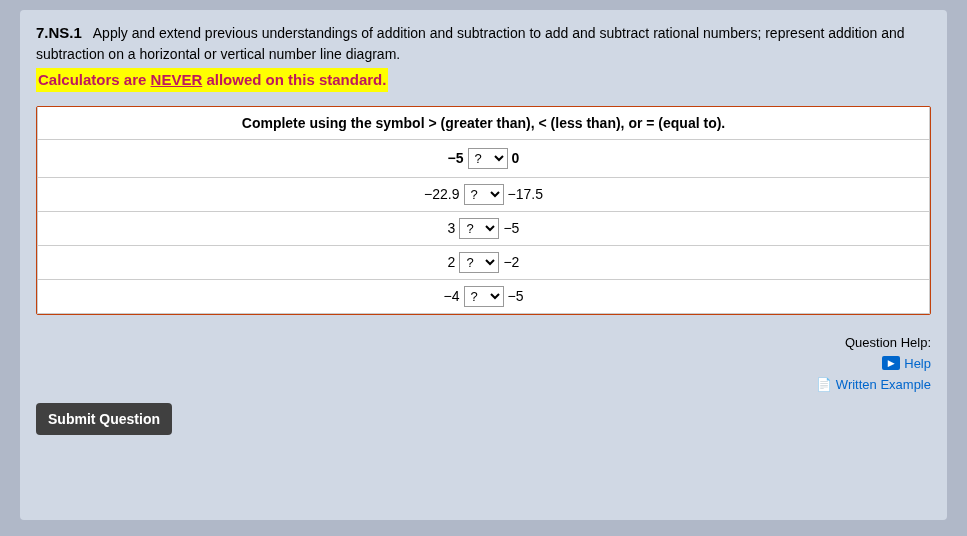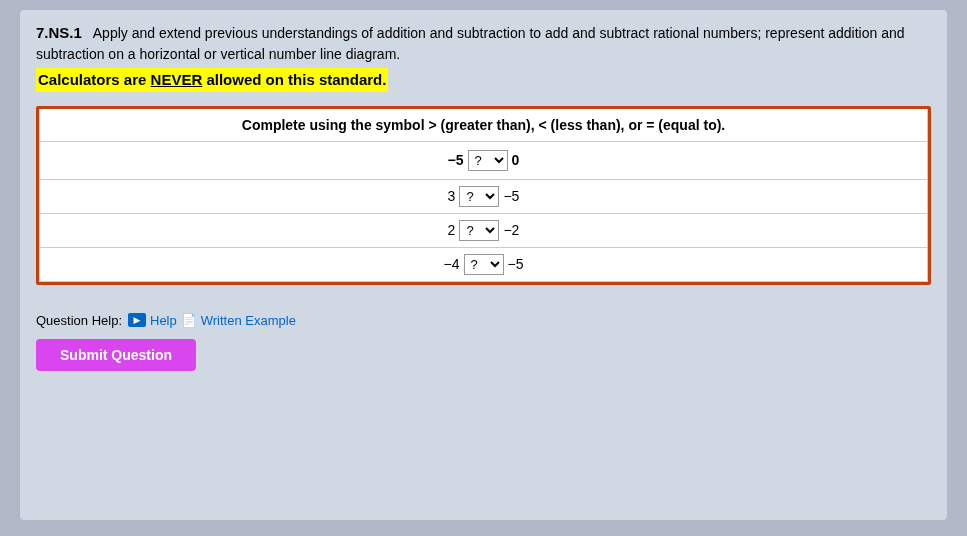--- a/index.html
+++ b/index.html
@@ -26,33 +26,33 @@
       line-height: 1.45;
       color: #000;
       font-size: 14px;
     }
     .standard-code {
       font-weight: bold;
       font-size: 15px;
     }
     .calculator-notice {
       background: #ffff00;
-      color: #000000;
+      color: #be185d;
       font-weight: bold;
       font-size: 15px;
       display: inline-block;
       padding: 1px 2px;
       margin-top: 4px;
     }
     .calculator-notice .underline {
       text-decoration: underline;
     }
     .question-box {
       background: #fff;
-      border: 3px solid #c2410c;
+      border: 1px solid #c2410c;
       margin-top: 14px;
       padding: 0;
       border-radius: 2px;
     }
     .question-box table {
       width: 100%;
       border-collapse: collapse;
     }
     .question-box table td {
       border: 1px solid #ccc;
@@ -76,26 +76,27 @@
       min-width: 40px;
     }
     .row-content {
       display: flex;
       align-items: center;
       justify-content: center;
       gap: 4px;
       font-size: 14px;
     }
     .question-help {
-      margin-top: 28px;
+      margin-top: 20px;
       font-size: 13px;
       color: #000;
       display: flex;
-      align-items: flex-start;
+      align-items: flex-end;
       gap: 6px;
+      flex-direction: column;
     }
     .help-label {
       font-weight: normal;
     }
     .video-btn {
       display: inline-flex;
       align-items: center;
       gap: 4px;
       color: #0066cc;
       cursor: pointer;
@@ -124,24 +125,24 @@
     .doc-icon {
       width: 14px;
       height: 16px;
       display: inline-flex;
       align-items: center;
       justify-content: center;
       color: #0066cc;
       font-size: 13px;
     }
     .submit-btn {
-      background: #d946ef;
+      background: #404040;
       color: #fff;
       border: none;
-      padding: 8px 24px;
+      padding: 8px 12px;
       font-size: 14px;
       border-radius: 4px;
       cursor: pointer;
       margin-top: 10px;
       font-weight: bold;
     }
   </style>
 </head>
 <body>
 
@@ -164,20 +165,29 @@
           <td>Complete using the symbol &gt; (greater than), &lt; (less than), or = (equal to).</td>
         </tr>
       </thead>
       <tbody id="comparison-rows">
       <tr>
             <td>
               <div class="row-content">
                 <span>−5</span>
                 <select><option value="?">?</option><option value="&gt;">&gt;</option><option value="&lt;">&lt;</option><option value="=">=</option></select>
                 <span>0</span>
+              </div>
+            </td>
+          </tr>
+          <tr>
+            <td>
+              <div class="row-content">
+                <span>−22.9</span>
+                <select><option value="?">?</option><option value="&gt;">&gt;</option><option value="&lt;">&lt;</option><option value="=">=</option></select>
+                <span>−17.5</span>
               </div>
             </td>
           </tr>
           <tr>
             <td>
               <div class="row-content">
                 <span>3</span>
                 <select><option value="?">?</option><option value="&gt;">&gt;</option><option value="&lt;">&lt;</option><option value="=">=</option></select>
                 <span>−5</span>
               </div>

